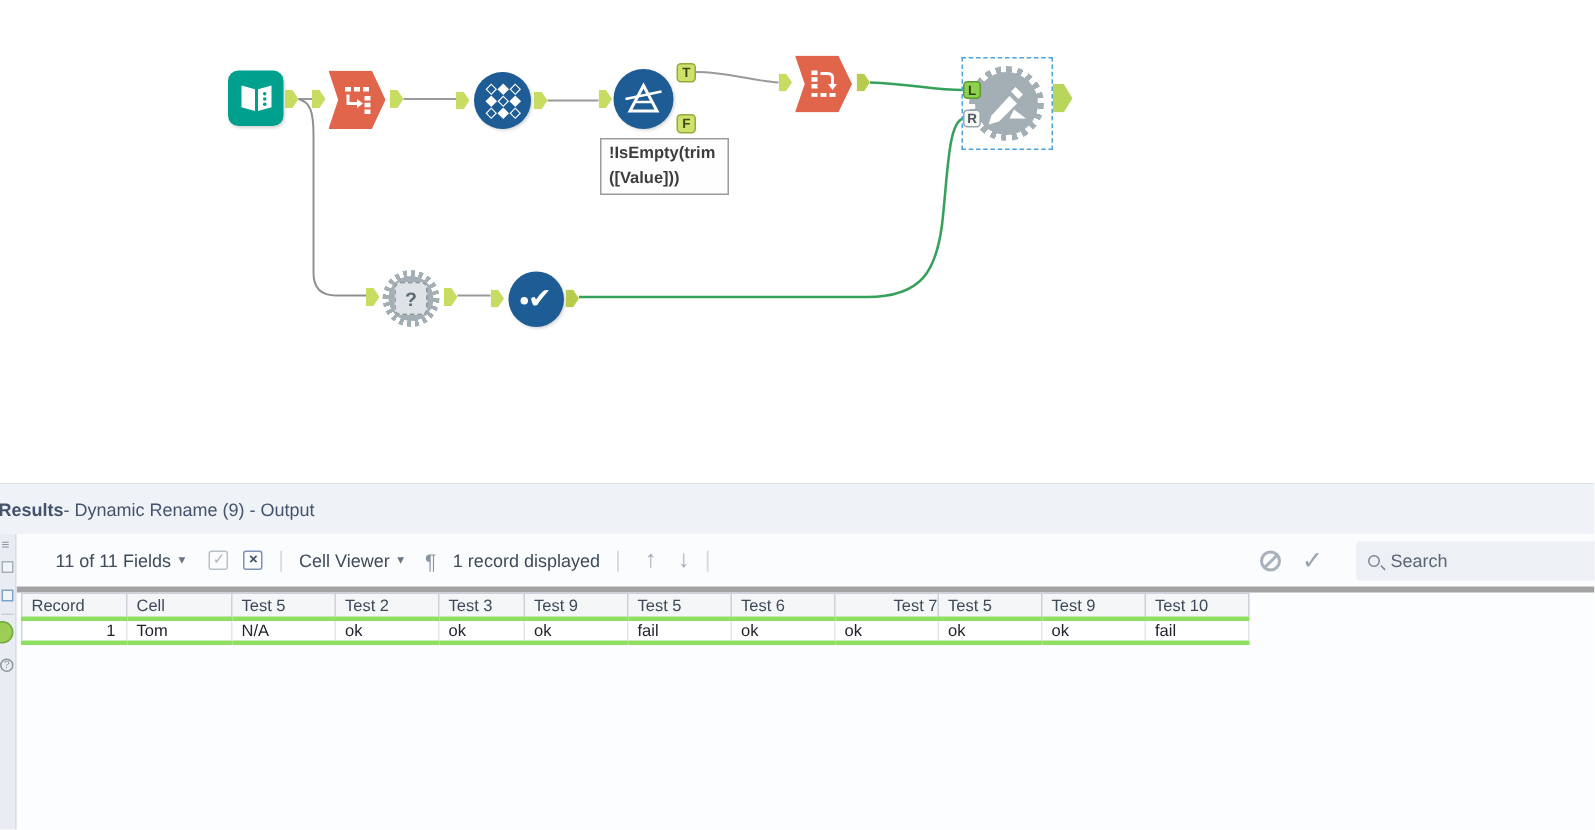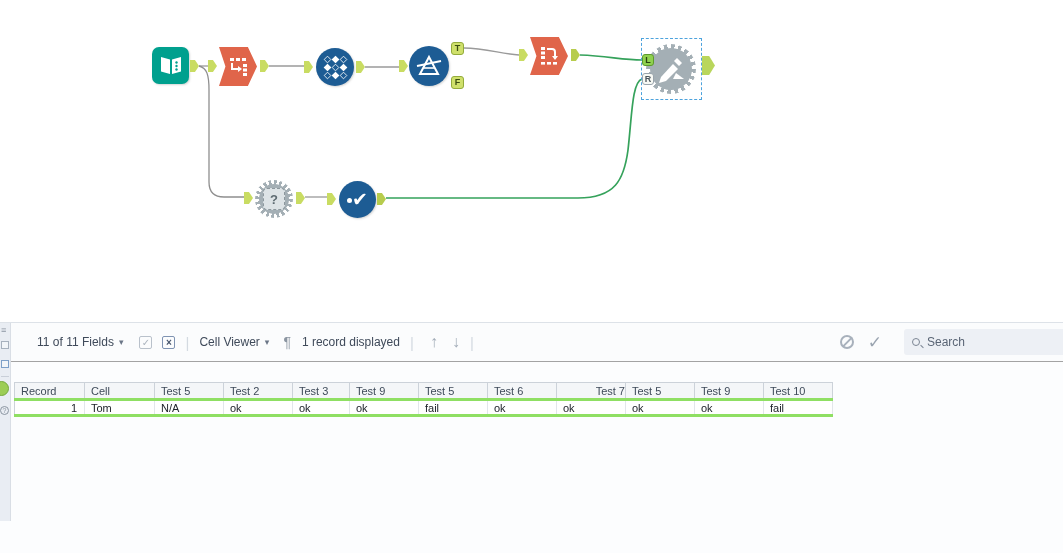--- a/index.html
+++ b/index.html
@@ -55,42 +55,42 @@
   .left-strip { position:absolute; left:0; top:0; bottom:0; width:11px; background:#e9edf3; border-right:1px solid #d9dee5; z-index:2; }
   .strip-ic { position:absolute; left:1px; color:#8b95a1; font-size:9px; line-height:9px; }
   .strip-sq { position:absolute; left:1px; width:8px; height:8px; background:#f2f5f8; border:1px solid #a7b1bd; }
   .strip-sq.blue { border-color:#7ea0c8; }
   .strip-div { position:absolute; left:1px; width:8px; border-top:1px solid #c9cfd8; }
   .strip-green { position:absolute; left:-6px; width:15px; height:15px; border-radius:50%; background:#9ccd55; border:1px solid #74a93c; }
   .strip-help { position:absolute; left:0px; width:9px; height:9px; border-radius:50%; border:1px solid #8b95a1;
                 color:#8b95a1; font-size:7px; text-align:center; line-height:8px; }
 
   .res-main { margin-left:11px; height:100%; background:#fcfdfe; }
-  .toolbar { height:39px; display:flex; align-items:center; background:#fbfcfd; border-bottom:1px solid #a3a3a3;
+  .toolbar { height:39px; display:flex; align-items:center; background:#fbfcfd; border-bottom:4px solid #a3a3a3;
              font-size:12px; color:#3f4a5a; white-space:nowrap; }
   .tb-caret { color:#6b7687; font-size:9px; margin-left:5px; }
   .tb-sep { color:#d4dae1; margin:0 10px; font-size:15px; }
   .tb-cb { width:13px; height:13px; border:1px solid #b9c1cb; border-radius:2px; margin-left:16px;
            color:#aab3bd; font-size:10px; line-height:12px; text-align:center; }
   .tb-xb { width:13px; height:13px; border:1px solid #7f93b2; border-radius:2px; margin-left:10px;
            color:#44536b; font-size:10px; font-weight:bold; line-height:11px; text-align:center; }
   .tb-arrow { color:#a3adb9; font-size:16px; margin-left:14px; }
   .tb-nosign { width:14px; height:14px; border:2px solid #a8b1bc; border-radius:50%; position:relative; margin-left:auto; }
   .tb-nosign::after { content:""; position:absolute; left:-1px; top:4px; width:13px; border-top:2px solid #a8b1bc;
                       transform:rotate(-45deg); }
   .tb-check { color:#9aa4b0; font-size:17px; font-weight:bold; margin:0 0 0 14px; }
   .searchbox { margin-left:22px; margin-right:-6px; width:165px; height:26px; background:#edf0f5; border-radius:3px;
                display:flex; align-items:center; padding-left:8px; }
   .mag { width:8px; height:8px; border:1.5px solid #7c8694; border-radius:50%; position:relative; flex:0 0 auto; }
   .mag::after { content:""; position:absolute; left:7px; top:7px; width:4px; border-top:1.5px solid #7c8694; transform:rotate(45deg); }
   .searchbox input { border:0; outline:0; background:transparent; font-size:12px; color:#3f4a5a; margin-left:7px; width:110px;
                      font-family:"Liberation Sans",sans-serif; }
   .searchbox input::placeholder { color:#5a6575; opacity:1; }
 
-  table.grid { border-collapse:collapse; table-layout:fixed; margin:20px 0 0 3px; font-size:11px; }
+  table.grid { border-collapse:collapse; table-layout:fixed; margin:0 0 0 3px; font-size:11px; }
   table.grid th { background:#f4f6f8; color:#3e4a59; font-weight:normal; text-align:left; height:17px;
                   border:1px solid #ccd2d9; border-bottom:3px solid #8fdf63; padding:0 0 0 6px; }
   table.grid td { background:#fff; color:#20242c; height:16px; border-right:1px solid #e2e6ea;
                   border-bottom:3px solid #8fdf63; padding:0 0 0 6px; }
   table.grid td.num { text-align:right; padding:0 7px 0 0; }
   table.grid tr td:first-child { border-left:1px solid #ccd2d9; }
 </style>
 </head>
 <body>
 
@@ -153,20 +153,24 @@
     <svg width="28" height="26" viewBox="0 0 28 26">
       <path d="M14,4 L23,21 L5,21 Z" stroke="#fff" stroke-width="2" fill="none"></path>
       <path d="M9,15 H19" stroke="#fff" stroke-width="1.6"></path>
       <path d="M2,13 L26,8" stroke="#fff" stroke-width="1.8"></path>
     </svg>
   </div>
   <div class="anchor" style="left:399px; top:60px;"></div>
   <div class="abox" style="left:451px; top:42px;">T</div>
   <div class="abox" style="left:451px; top:76px;">F</div>
 
+  <div class="annot" style="left:400px; top:92px;">
+    <div>!IsEmpty(trim</div>
+    <div>([Value]))</div>
+  </div>
 
   <div class="tool pent" style="left:530px; top:37px; background:#e0654a; width:38px; height:38px;">
     <svg width="22" height="22" viewBox="0 0 22 22">
       <rect x="3" y="2" width="4" height="3" fill="#fff"></rect>
         <rect x="3" y="6.5" width="4" height="3" fill="#fff"></rect>
         <rect x="3" y="11" width="4" height="3" fill="#fff"></rect>
       <path d="M9,4 H14 Q17,4 17,7 V11" stroke="#fff" stroke-width="2" fill="none"></path>
       <path d="M14,11 L17,15 L20,11 Z" fill="#fff"></path>
       <rect x="3" y="17" width="4" height="2.6" fill="#fff"></rect>
         <rect x="9" y="17" width="4" height="2.6" fill="#fff"></rect>
@@ -200,20 +204,24 @@
     <div class="check-dot"></div>
     <div class="check-glyph">✔</div>
   </div>
   <div class="anchor" style="left:327px; top:193px;"></div>
   <div class="anchor dark" style="left:377px; top:193px;"></div>
 
 </div>
 
 <div class="results">
 
+  <div class="res-header">
+    <b>Results</b>
+      <span> - Dynamic Rename (9) - Output</span>
+  </div>
 
   <div class="res-body">
     <div class="left-strip">
       <div class="strip-ic" style="top:3px;">≡</div>
       <div class="strip-sq" style="top:18px;"></div>
       <div class="strip-sq blue" style="top:37px;"></div>
       <div class="strip-div" style="top:53px;"></div>
       <div class="strip-green" style="top:58px;"></div>
       <div class="strip-help" style="top:83px;">?</div>
     </div>

